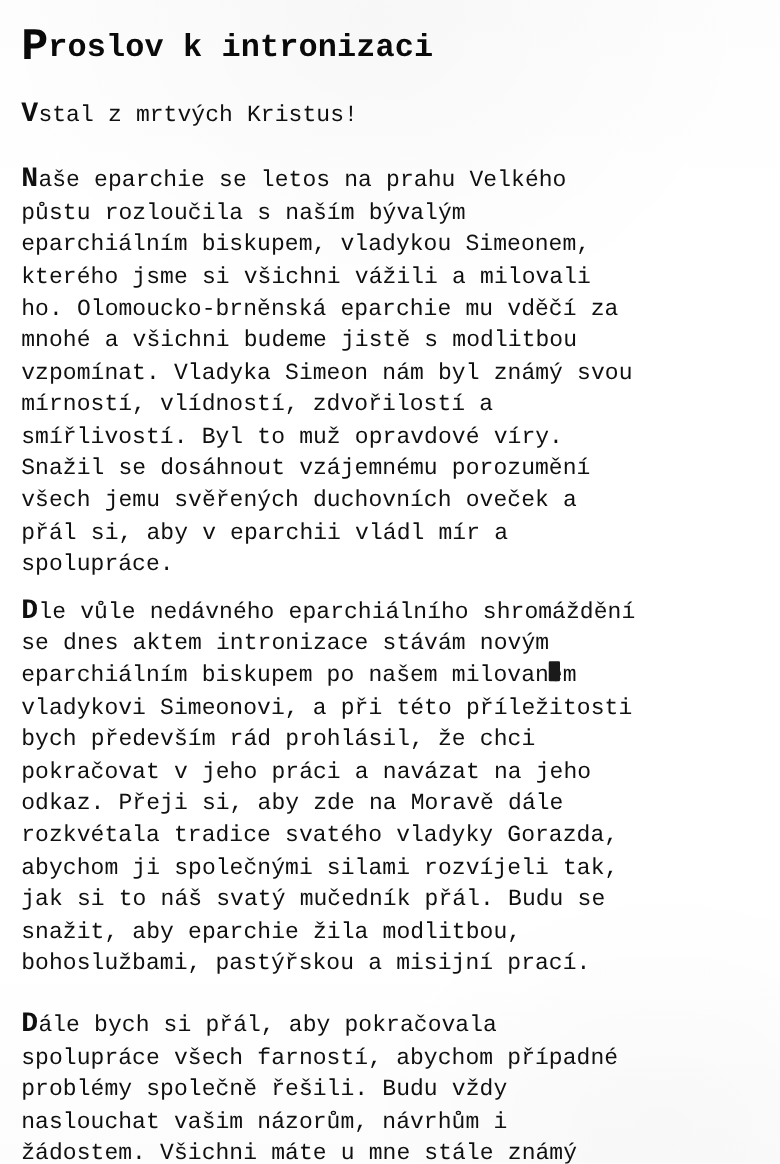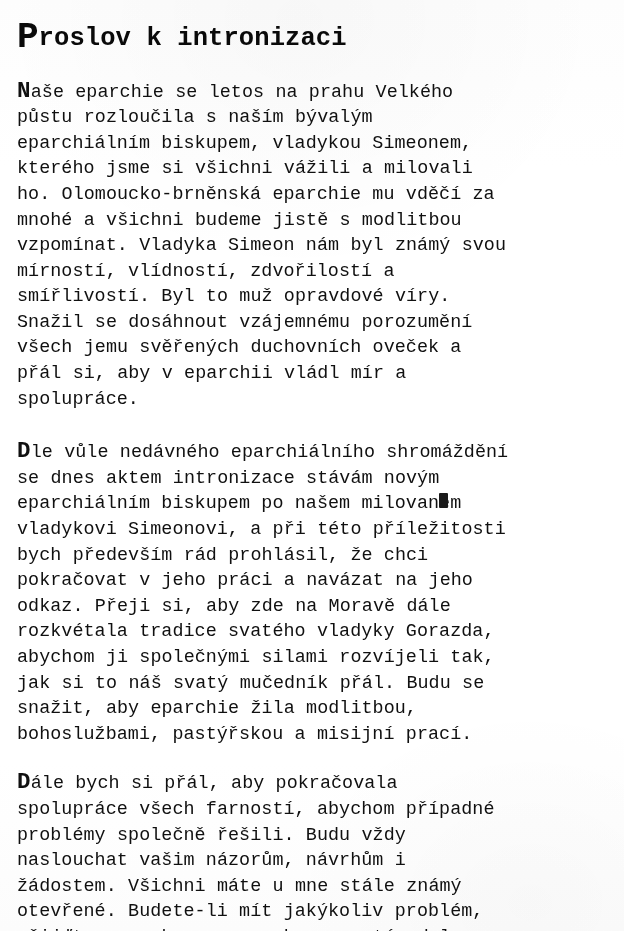--- a/index.html
+++ b/index.html
@@ -79,21 +79,21 @@
   p.para .initial {
     font-weight: bold;
     font-size: 22.5px;
     line-height: 0;
     letter-spacing: 0.2px;
   }
 
   
   p.p-greeting   { margin-top: 0px;  margin-bottom: 26px; }
   p.p-risen      { margin-top: 0px;  margin-bottom: 27px; }
-  p.p-eparchie   { margin-top: 0px;  margin-bottom: 28px; }
+  p.p-eparchie   { margin-top: 0px;  margin-bottom: 12px; }
   p.p-dle        { margin-top: 0px;  margin-bottom: 24px; }
   p.p-dale       { margin-top: 0px;  margin-bottom: 25px; }
   p.p-budu       { margin-top: 0px;  margin-bottom: 0px; }
 
   
   .blot {
     position: relative;
     display: inline-block;
   }
   .blot::after {
@@ -115,20 +115,21 @@
 
 <div class="page">
 
   <h1 class="doc-title">
     <span class="dropcap">P</span><span class="rest">roslov k intronizaci</span>
   </h1>
 
   <div class="body-block">
 
 
+    <p class="para p-risen"><span class="initial">V</span><span>stal z mrtvých Kristus!</span></p>
 
     <p class="para p-eparchie"><span class="initial">N</span><span>aše eparchie se letos na prahu Velkého půstu rozloučila s naším bývalým eparchiálním biskupem, vladykou Simeonem, kterého jsme si všichni vážili a milovali ho. Olomoucko-brněnská eparchie mu vděčí za mnohé a všichni budeme jistě s modlitbou vzpomínat. Vladyka Simeon nám byl známý svou mírností, vlídností, zdvořilostí a smířlivostí. Byl to muž opravdové víry. Snažil se dosáhnout vzájemnému porozumění všech jemu svěřených duchovních oveček a přál si, aby v eparchii vládl mír a spolupráce.</span></p>
 
     <p class="para p-dle"><span class="initial">D</span><span>le vůle nedávného eparchiálního shromáždění se dnes aktem intronizace stávám novým eparchiálním biskupem po našem milovan</span><span class="blot">é</span><span>m vladykovi Simeonovi, a při této příležitosti bych především rád prohlásil, že chci pokračovat v jeho práci a navázat na jeho odkaz. Přeji si, aby zde na Moravě dále rozkvétala tradice svatého vladyky Gorazda, abychom ji společnými silami rozvíjeli tak, jak si to náš svatý mučedník přál. Budu se snažit, aby eparchie žila modlitbou, bohoslužbami, pastýřskou a misijní prací.</span></p>
 
     <p class="para p-dale"><span class="initial">D</span><span>ále bych si přál, aby pokračovala spolupráce všech farností, abychom případné problémy společně řešili. Budu vždy naslouchat vašim názorům, návrhům i žádostem. Všichni máte u mne stále známý otevřené. Budete-li mít jakýkoliv problém, přijďte a probereme, co by se s tím dalo činit.</span></p>
 
 
   </div>
 </div>

